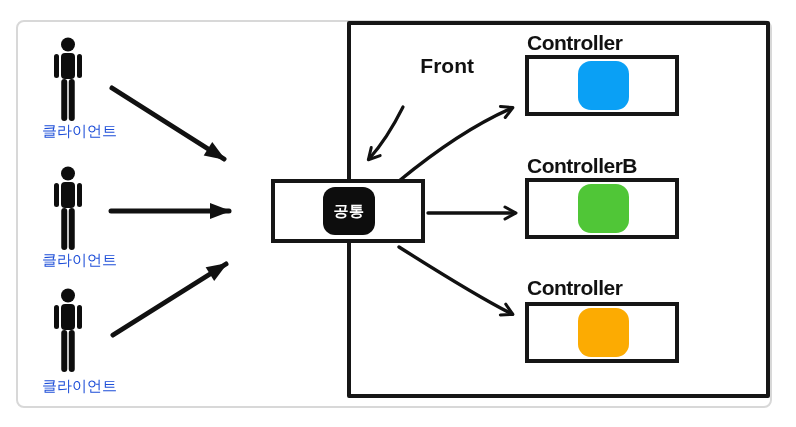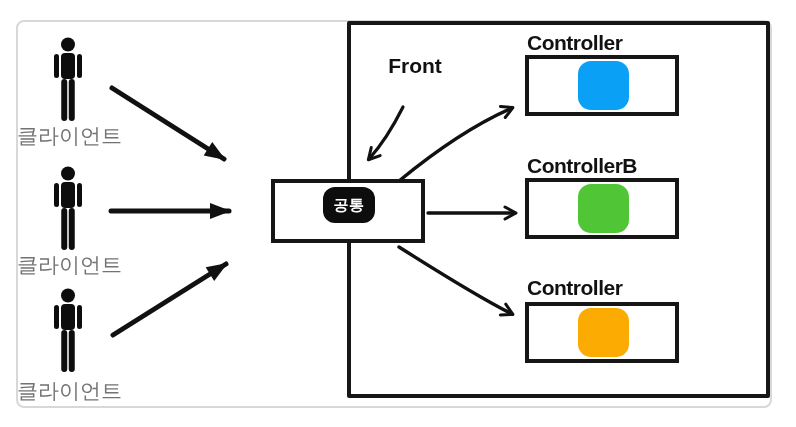--- a/index.html
+++ b/index.html
@@ -14,21 +14,21 @@
   .big-box {
     position:absolute; left:347px; top:21px; width:415px; height:369px;
     border:4px solid #161616; border-radius:2px; z-index:1;
   }
   .arrows { position:absolute; left:0; top:0; z-index:4; pointer-events:none; }
   .common-box {
     position:absolute; left:271px; top:179px; width:146px; height:56px;
     background:#ffffff; border:4px solid #161616; z-index:5;
   }
   .common-square {
-    position:absolute; left:48px; top:4px; width:52px; height:36px;
+    position:absolute; left:48px; top:4px; width:52px; height:48px;
     background:#0d0d0d; border-radius:12px; color:#ffffff;
     display:flex; align-items:center; justify-content:center;
     font-size:15px; font-weight:bold; letter-spacing:0.5px;
   }
   .ctrl-box {
     position:absolute; left:525px; width:146px; height:53px;
     background:#ffffff; border:4px solid #161616; z-index:3;
   }
   .ctrl-box.a { top:55px; }
   .ctrl-box.b { top:178px; }
@@ -38,32 +38,32 @@
     border-radius:13px;
   }
   .ctrl-title {
     position:absolute; left:527px; font-size:21px; font-weight:bold;
     color:#111111; letter-spacing:-0.5px; z-index:3; white-space:nowrap;
   }
   .ctrl-title.a { top:31px; }
   .ctrl-title.b { top:154px;text-align:center; }
   .ctrl-title.c { top:276px; }
   .front-label {
-    position:absolute; left:356px; top:54px; width:118px; text-align:center;
+    position:absolute; left:356px; top:54px; width:118px; text-align:right;
     font-size:21px; font-weight:bold; line-height:23px; color:#111111; z-index:3;
   }
   .person {
     position:absolute; left:52px; width:32px; height:90px; z-index:2;
   }
   .person.p1 { top:37px; }
   .person.p2 { top:166px; }
   .person.p3 { top:288px; }
   .client-label {
-    position:absolute; left:17px; width:100px; text-align:left;
-    font-size:21px; color:#737373; z-index:2; white-space:nowrap;
+    position:absolute; left:17px; width:100px; text-align:right;
+    font-size:15px; color:#1d4ed8; z-index:2; white-space:nowrap;
   }
   .client-label.p1 { top:122px; }
   .client-label.p2 { top:251px; }
   .client-label.p3 { top:377px; }
 </style>
 </head>
 <body>
 
 <div class="canvas">
 

